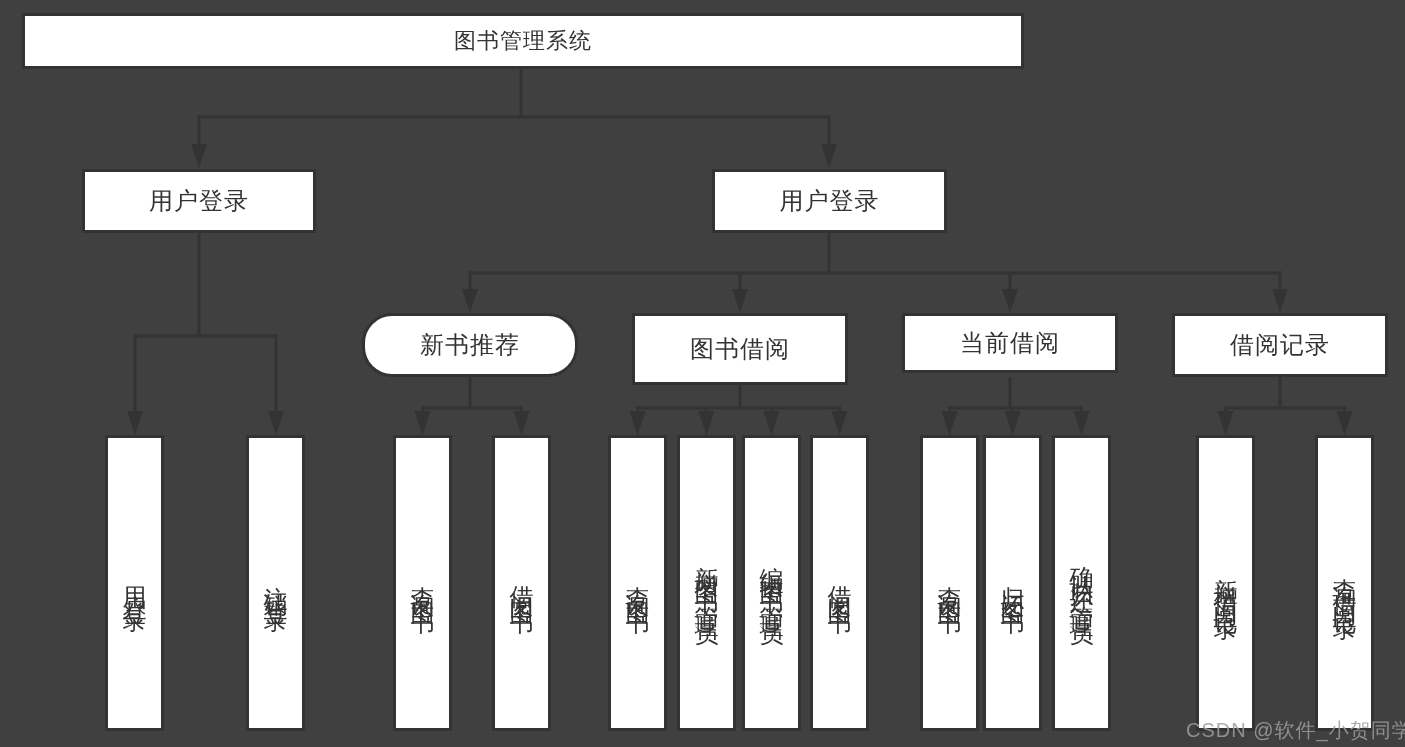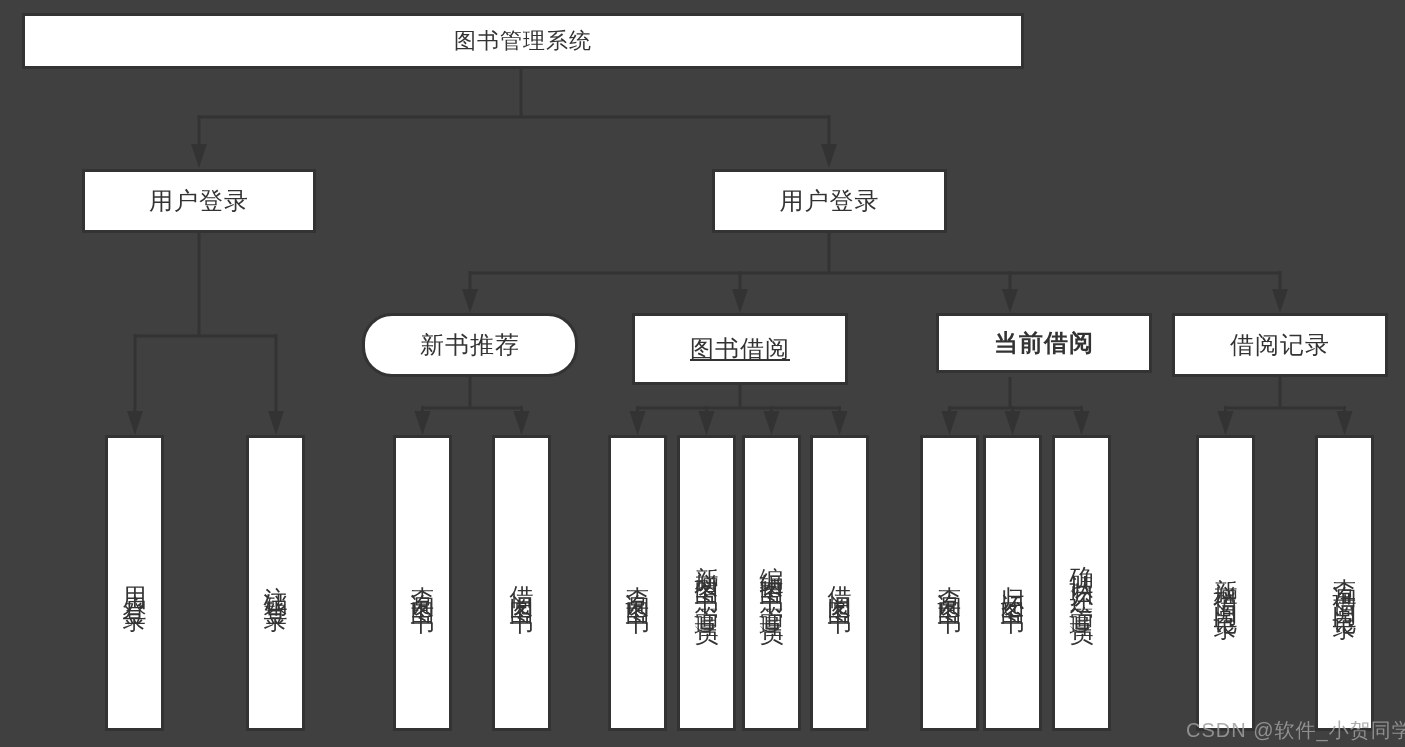--- a/index.html
+++ b/index.html
@@ -35,22 +35,22 @@
     text-orientation: mixed;
     letter-spacing: 8px;
     line-height: 1;
     white-space: nowrap;
   }
   
   .b-root  { left: 22px;   top: 13px;  width: 1002px; height: 56px; font-size: 22px; }
   .b-l2a   { left: 82px;   top: 169px; width: 234px;  height: 64px; }
   .b-l2b   { left: 712px;  top: 169px; width: 235px;  height: 64px; }
   .b-l3a   { left: 362px;  top: 313px; width: 216px;  height: 64px; border-radius: 30px; }
-  .b-l3b   { left: 632px;  top: 313px; width: 216px;  height: 72px; text-decoration: underline; }
-  .b-l3c   { left: 936px;  top: 313px; width: 216px;  height: 60px; font-weight: bold; }
+  .b-l3b   { left: 632px;  top: 313px; width: 216px;  height: 72px; }
+  .b-l3c   { left: 902px;  top: 313px; width: 216px;  height: 60px; }
   .b-l3d   { left: 1172px; top: 313px; width: 216px;  height: 64px; }
   
   .leaf { top: 435px; width: 59px; height: 296px; }
   .b-g1a { left: 105px; }
   .b-g1b { left: 246px; }
   .b-g2a { left: 393px; }
   .b-g2b { left: 492px; }
   .b-g3a { left: 608px; }
   .b-g3b { left: 677px; }
   .b-g3c { left: 742px; }

